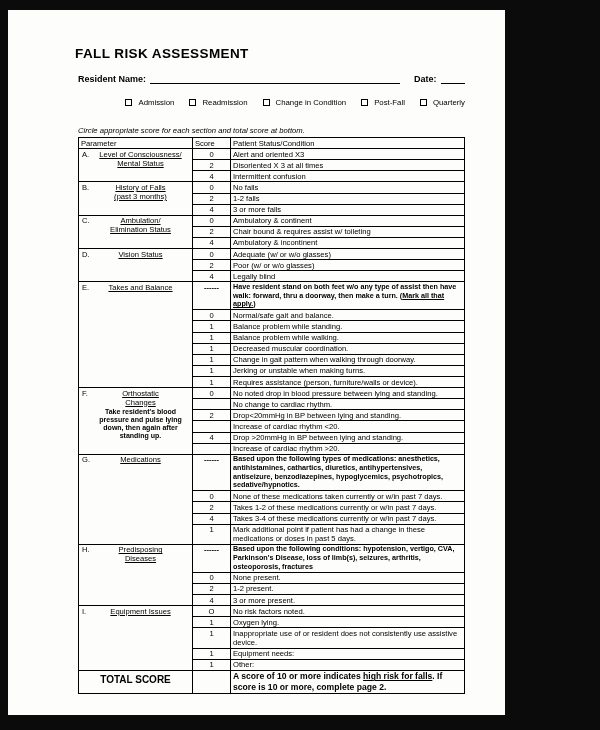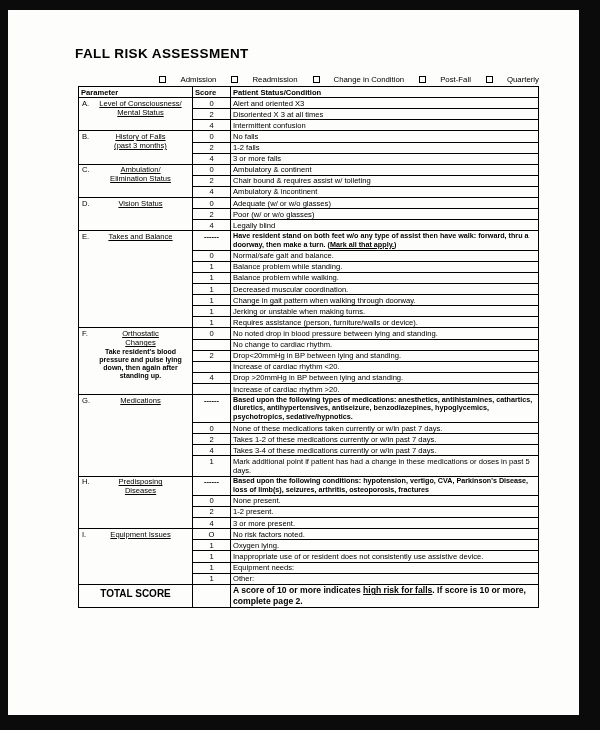--- a/index.html
+++ b/index.html
@@ -7,21 +7,21 @@
   body {
     width: 600px; height: 730px;
     background: #0b0b0b;
     position: relative;
     font-family: "Liberation Sans", "DejaVu Sans", sans-serif;
     color: #000;
     overflow: hidden;
   }
   .page {
     position: absolute; left: 8px; top: 10px;
-    width: 571px; height: 705px;
+    width: 497px; height: 705px;
     background: #fdfdfc;
   }
   .content { padding: 36px 40px 0 70px; }
 
   h1.title {
     font-size: 13.5px; font-weight: bold;
     margin: 0 0 0 -3px; letter-spacing: .4px;
   }
   .res-row {
     display: flex; align-items: flex-end;
@@ -29,36 +29,36 @@
     white-space: nowrap;
   }
   .fill-line { border-bottom: 1.4px solid #000; height: 10px; display: inline-block; }
   .name-line { width: 250px; margin: 0 14px 0 4px; }
   .date-line { flex: 1; margin-left: 4px; }
 
   .cb-row {
     display: flex; justify-content: flex-end; gap: 15px;
     margin-top: 14px; font-size: 7.8px;
   }
-  .cb-item { display: flex; align-items: center; gap: 14px; }
+  .cb-item { display: flex; align-items: center; gap: 6px; }
   .cb-box { width: 7px; height: 7px; border: 1px solid #000; display: inline-block; background: #fff; }
 
   .instruction { font-style: italic; font-size: 7.7px; margin-top: 19px; }
 
   table.assess {
     border-collapse: collapse; width: 100%;
     margin-top: 2px; font-size: 7.6px; line-height: 1.2;
     table-layout: fixed;
   }
   .assess th, .assess td {
     border: 1px solid #000;
     padding: 0.5px 2px;
     vertical-align: top; text-align: left;
   }
-  .assess th { font-weight: bold; font-size: 7.6px; }
+  .assess th { font-weight: normal; font-size: 7.6px; }
   .param-h { width: 114px; }
   .score-h { width: 38px; }
 
   td.score { text-align: center; }
   td.score.bold { font-weight: bold; }
   td.param { position: relative; }
   .param-inner { padding: 0 2px 0 12px; text-align: center; }
   .letter { position: absolute; left: 3px; top: 0.5px; }
   .pname { white-space: pre-line; text-decoration: underline; }
   .pnote { font-weight: bold; font-size: 7px; line-height: 1.15; margin-top: 1px; }
@@ -69,20 +69,26 @@
   td.total-text { font-weight: bold; font-size: 8.6px; line-height: 1.25; }
 </style>
 </head>
 <body>
 
 <div class="page">
   <div class="content">
 
     <h1 class="title">FALL RISK ASSESSMENT</h1>
 
+    <div class="res-row">
+      <span>Resident Name:</span>
+      <span class="fill-line name-line"></span>
+      <span>Date:</span>
+      <span class="fill-line date-line"></span>
+    </div>
 
     <div class="cb-row">
         <span class="cb-item">
           <span class="cb-box"></span>
           <span class="cb-label">Admission</span>
         </span>
         <span class="cb-item">
           <span class="cb-box"></span>
           <span class="cb-label">Readmission</span>
         </span>
@@ -93,20 +99,21 @@
         <span class="cb-item">
           <span class="cb-box"></span>
           <span class="cb-label">Post-Fall</span>
         </span>
         <span class="cb-item">
           <span class="cb-box"></span>
           <span class="cb-label">Quarterly</span>
         </span>
       </div>
 
+    <div class="instruction">Circle appropriate score for each section and total score at bottom.</div>
 
     <table class="assess">
       <thead>
         <tr>
           <th class="param-h">Parameter</th>
           <th class="score-h">Score</th>
           <th class="cond-h">Patient Status/Condition</th>
         </tr>
       </thead>
       <tbody>

